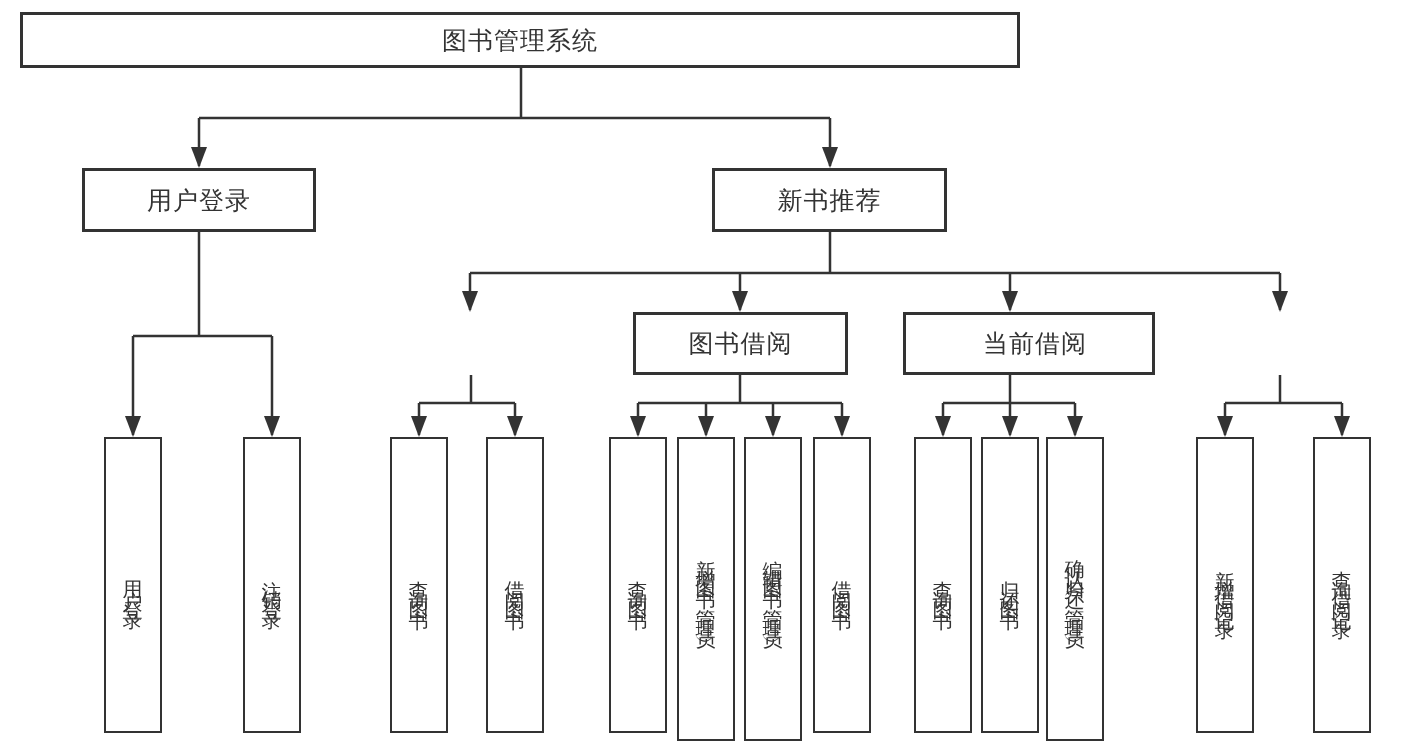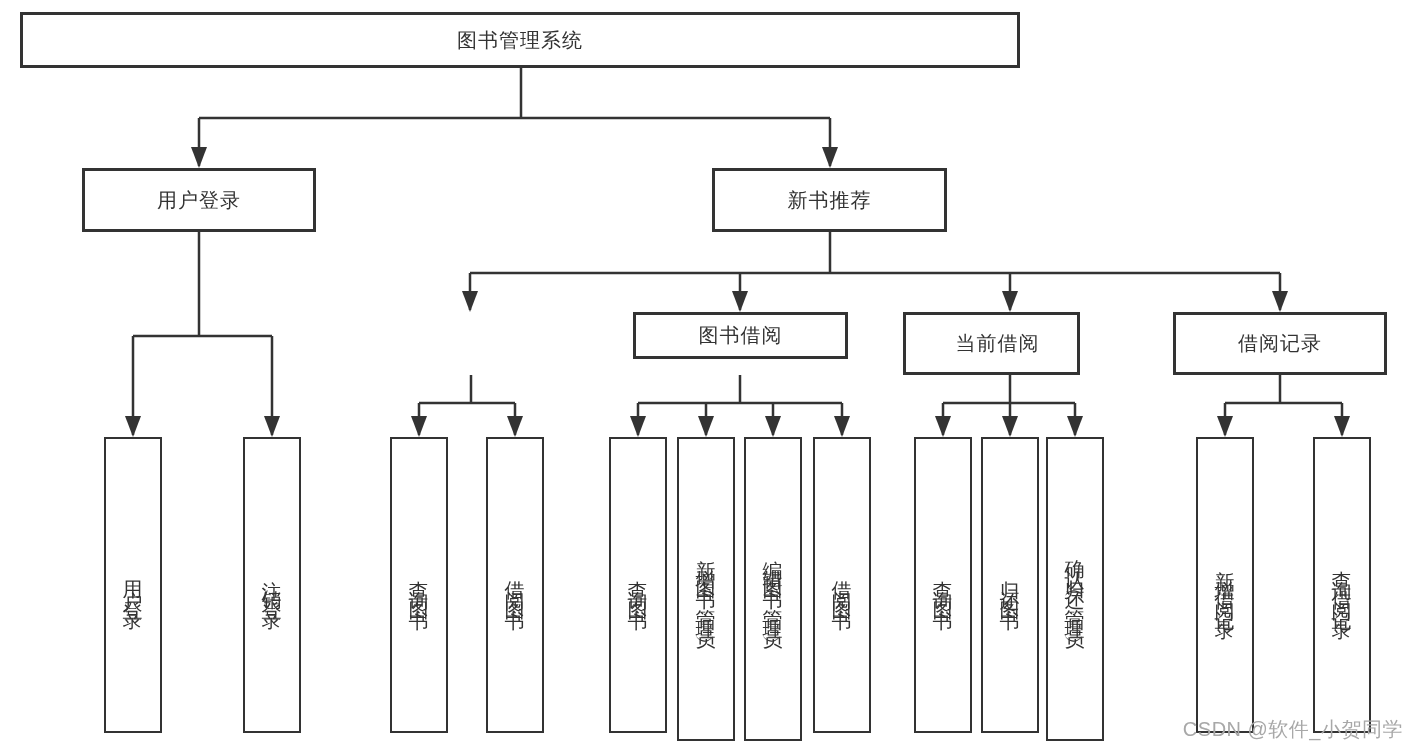--- a/index.html
+++ b/index.html
@@ -19,21 +19,21 @@
     pointer-events: none;
   }
   .box {
     position: absolute;
     box-sizing: border-box;
     background: #ffffff;
     border: 3px solid #333333;
     display: flex;
     align-items: center;
     justify-content: center;
-    font-size: 20px;
+    font-size: 25px;
     letter-spacing: 1px;
     color: #333333;
     white-space: nowrap;
   }
   .vbox {
     position: absolute;
     box-sizing: border-box;
     background: #ffffff;
     border: 2.5px solid #333333;
     writing-mode: vertical-rl;
@@ -92,37 +92,35 @@
       <polygon points="1217,416 1233,416 1225,437"></polygon>
       <polygon points="1334,416 1350,416 1342,437"></polygon>
     </g>
   </svg>
 
   <div class="box" style="left:20px; top:12px; width:1000px; height:56px;">图书管理系统</div>
 
   <div class="box" style="left:82px; top:168px; width:234px; height:64px;">用户登录</div>
   <div class="box" style="left:712px; top:168px; width:235px; height:64px;">新书推荐</div>
 
-  <div class="box" style="left:633px; top:312px; width:215px; height:47px;">图书借阅</div>
-  <div class="box" style="left:903px; top:312px; width:177px; height:63px;padding-left:12px;">当前借阅</div>
-  <div class="box" style="left:1173px; top:312px; width:214px; height:63px;">借阅记录</div>
+  <div class="box" style="left:633px; top:312px; width:215px; height:63px;">图书借阅</div>
+  <div class="box" style="left:903px; top:312px; width:252px; height:63px;padding-left:12px;">当前借阅</div>
 
   <div class="vbox" style="left:104px; top:437px; width:58px; height:296px;">用户登录</div>
   <div class="vbox" style="left:243px; top:437px; width:58px; height:296px;">注销登录</div>
 
   <div class="vbox" style="left:390px; top:437px; width:58px; height:296px;">查询图书</div>
   <div class="vbox" style="left:486px; top:437px; width:58px; height:296px;">借阅图书</div>
 
   <div class="vbox" style="left:609px; top:437px; width:58px; height:296px;">查询图书</div>
   <div class="vbox" style="left:677px; top:437px; width:58px; height:304px;">新增图书（管理员）</div>
   <div class="vbox" style="left:744px; top:437px; width:58px; height:304px;">编辑图书（管理员）</div>
   <div class="vbox" style="left:813px; top:437px; width:58px; height:296px;">借阅图书</div>
 
   <div class="vbox" style="left:914px; top:437px; width:58px; height:296px;">查询图书</div>
   <div class="vbox" style="left:981px; top:437px; width:58px; height:296px;">归还图书</div>
   <div class="vbox" style="left:1046px; top:437px; width:58px; height:304px;">确认归还（管理员）</div>
 
   <div class="vbox" style="left:1196px; top:437px; width:58px; height:296px;">新增借阅记录</div>
   <div class="vbox" style="left:1313px; top:437px; width:58px; height:296px;">查询借阅记录</div>
 
-  <div class="watermark">CSDN @软件_小贺同学</div>
 
 </div>
 
 </body></html>

